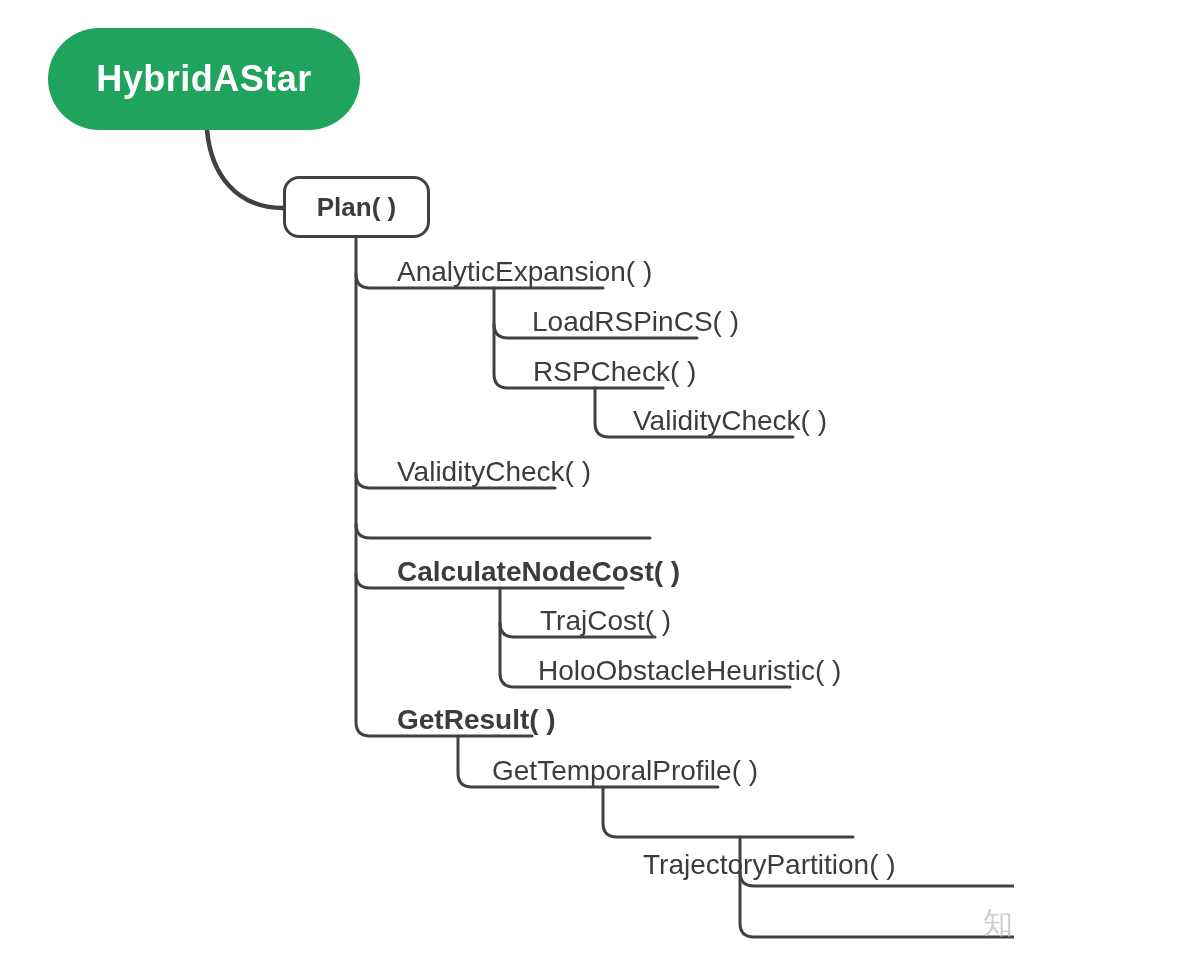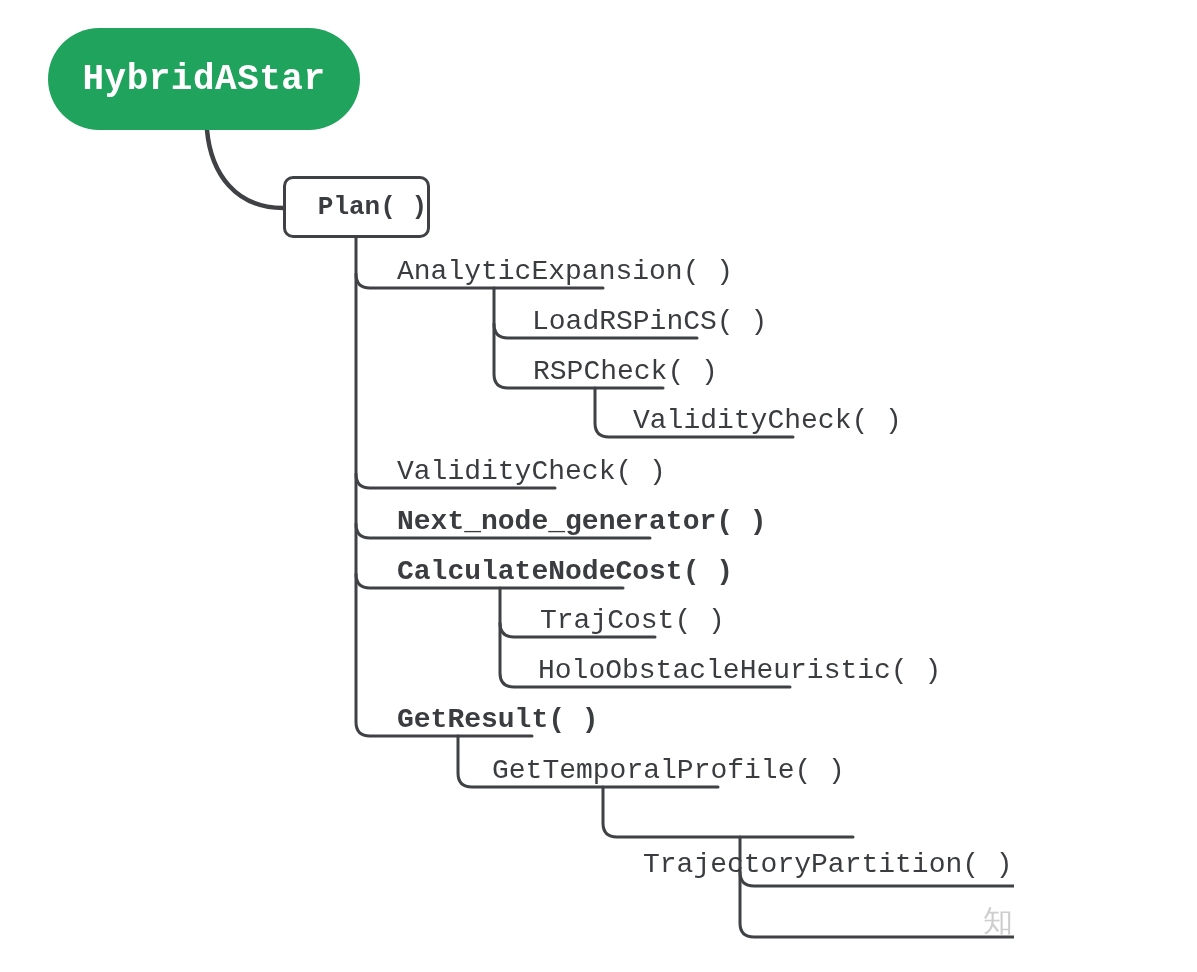--- a/index.html
+++ b/index.html
@@ -9,39 +9,39 @@
     --text:#3a3c3f;
     --watermark:#c3c3c3;
     --canvas-bg:#ffffff;
   }
   html,body{margin:0;padding:0;background:#fff;}
   .canvas{
     position:relative;
     width:1014px;height:972px;
     background:var(--canvas-bg);
     overflow:hidden;
-    font-family:Liberation Mono, monospace;
+    font-family:Liberation Sans, sans-serif;
     color:var(--text);
   }
   svg.wires{position:absolute;left:0;top:0;width:1197px;height:972px;}
   svg.wires path{fill:none;stroke:var(--line);stroke-linecap:round;stroke-linejoin:round;}
   .root-pill{
     position:absolute;left:48px;top:28px;width:312px;height:102px;
     background:var(--root-fill);border-radius:51px;
     display:flex;align-items:center;justify-content:center;
     cursor:pointer;
   }
   .root-pill .lbl{
     font-size:36px;font-weight:700;color:var(--root-text);letter-spacing:0.5px;
   }
   .plan-box{
     position:absolute;left:283px;top:176px;width:147px;height:62px;
-    background:#ffffff;border:3.5px solid var(--line);border-radius:10px;
+    background:#ffffff;border:3.5px solid var(--line);border-radius:16px;
     box-sizing:border-box;
-    display:flex;align-items:center;justify-content:flex-end;
+    display:flex;align-items:center;justify-content:center;
     cursor:pointer;
   }
   .plan-box .lbl{font-size:26px;font-weight:700;color:var(--text);}
   .node{
     position:absolute;
     font-size:28px;line-height:22px;white-space:nowrap;
     color:var(--text);
     cursor:pointer;
   }
   .node.bold{font-weight:700;}
@@ -87,21 +87,20 @@
 
   <div class="plan-box">
     <span class="lbl">Plan( )</span>
   </div>
 
   <div class="node" style="left:397px;top:261px;">AnalyticExpansion( )</div>
   <div class="node" style="left:532px;top:311px;">LoadRSPinCS( )</div>
   <div class="node" style="left:533px;top:361px;">RSPCheck( )</div>
   <div class="node" style="left:633px;top:410px;">ValidityCheck( )</div>
   <div class="node" style="left:397px;top:461px;">ValidityCheck( )</div>
-  <div class="node bold" style="left:397px;top:511px;">Next_node_generator( )</div>
   <div class="node bold" style="left:397px;top:561px;">CalculateNodeCost( )</div>
   <div class="node" style="left:540px;top:610px;">TrajCost( )</div>
   <div class="node" style="left:538px;top:660px;">HoloObstacleHeuristic( )</div>
   <div class="node bold" style="left:397px;top:709px;">GetResult( )</div>
   <div class="node" style="left:492px;top:760px;">GetTemporalProfile( )</div>
   <div class="node" style="left:643px;top:854px;">TrajectoryPartition( )</div>
 
   <div class="watermark">知乎 @小Y</div>
 
 </div>

